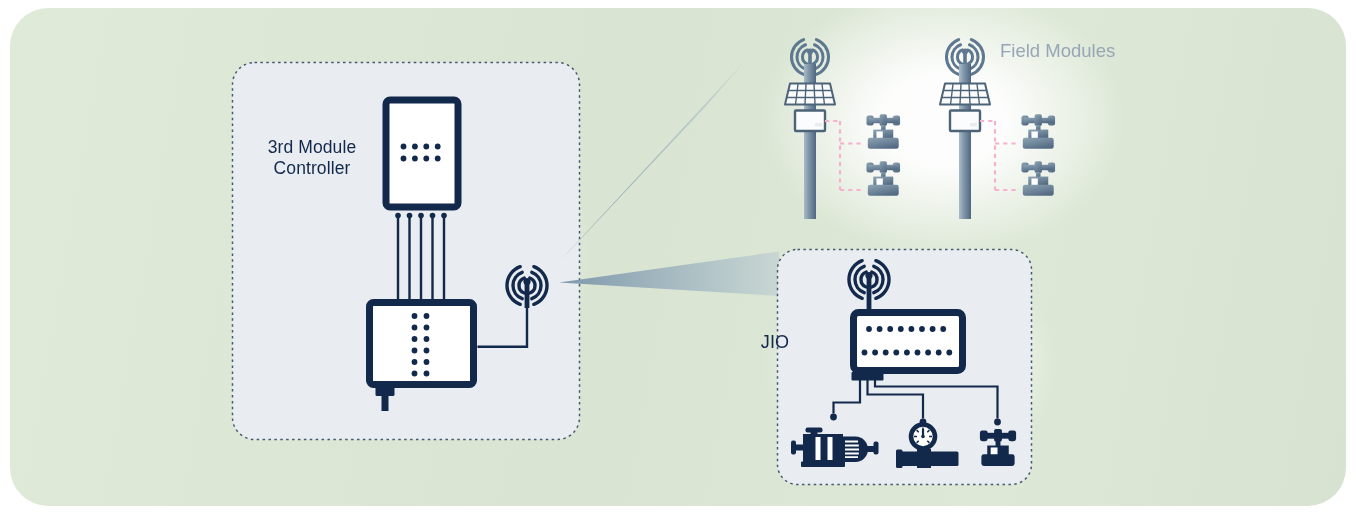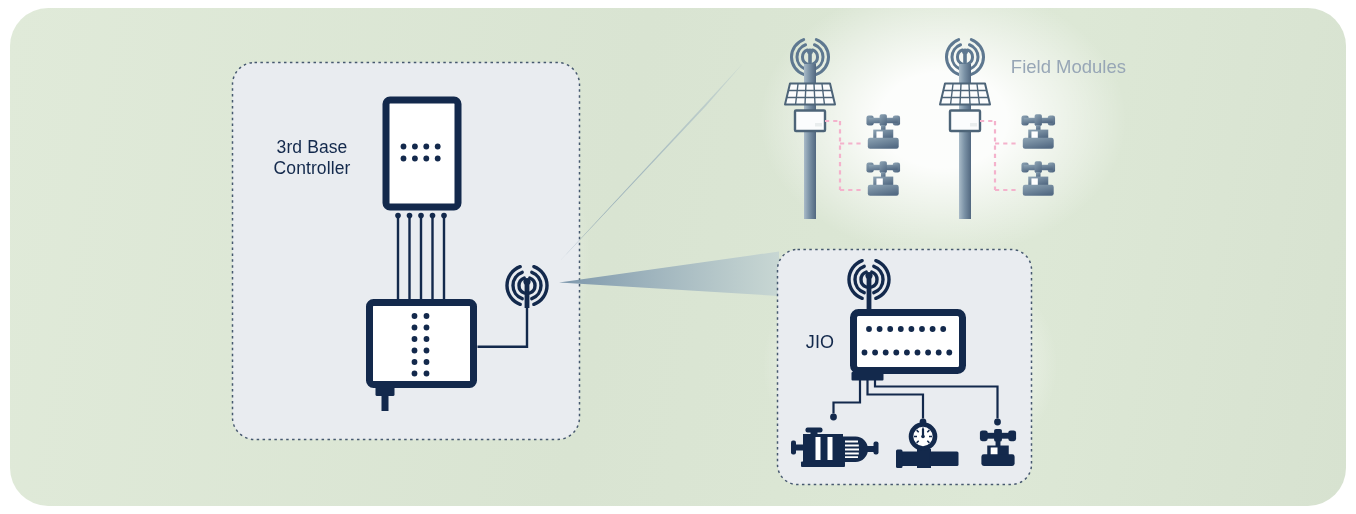--- a/index.html
+++ b/index.html
@@ -15,23 +15,23 @@
   .glow-left{left:170px;top:4px;width:490px;height:505px;}
   .glow-field{left:688px;top:-70px;width:510px;height:380px;}
   .glow-jio{left:705px;top:195px;width:410px;height:340px;}
   svg.diagram{position:absolute;left:0;top:0;}
   .label{
     position:absolute;text-align:center;color:var(--navy,#13294c);
     font-size:17.5px;line-height:1.18;font-weight:500;letter-spacing:0.1px;
   }
   .label-controller{left:256px;top:137px;width:112px;}
   .label-base{left:270px;top:317px;width:82px;}
-  .label-jio{left:794px;top:332px;width:52px;font-size:18px;}
+  .label-jio{left:749px;top:332px;width:52px;font-size:18px;}
   .label-field{
-    left:1000px;top:56px;width:126px;position:absolute;text-align:right;
+    left:1000px;top:40px;width:126px;position:absolute;text-align:left;
     color:var(--field-label-color,#97a6b6);font-size:18.5px;line-height:1.22;font-weight:500;
   }
 </style>
 </head>
 <body>
 
 <div class="stage">
   <div class="bg-green"></div>
   <div class="glow glow-left"></div>
   <div class="glow glow-field"></div>
@@ -238,16 +238,16 @@
         <path d="M923,427.5 V430.5 M929.4,430.1 L927.3,432.2 M932,436.5 H929 M929.4,442.9 L927.3,440.8
                  M916.6,430.1 L918.7,432.2 M914,436.5 H917 M916.6,442.9 L918.7,440.8"></path>
       </g>
       <path d="M923,436.5 L923,429" stroke="#13294c" stroke-width="2.2"></path>
       <circle cx="923" cy="436.5" r="1.8" fill="#13294c"></circle>
     </g>
 
     <use href="#valve" x="976" y="425" width="44" height="43" fill="#13294c"></use>
   </svg>
 
-  <div class="label label-controller">3rd Base Controller</div>
+  <div class="label label-controller">3rd Module Controller</div>
   <div class="label-field">Field Modules</div>
   <div class="label label-jio">JIO</div>
 </div>
 
 </body></html>

